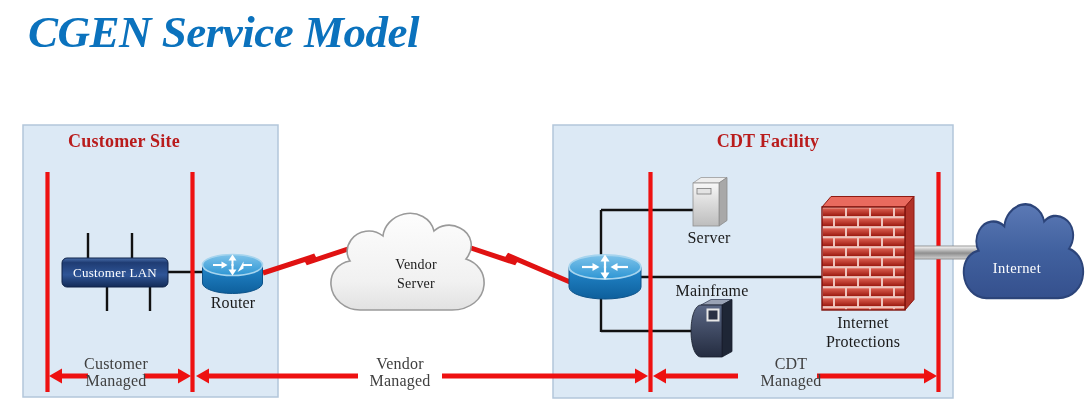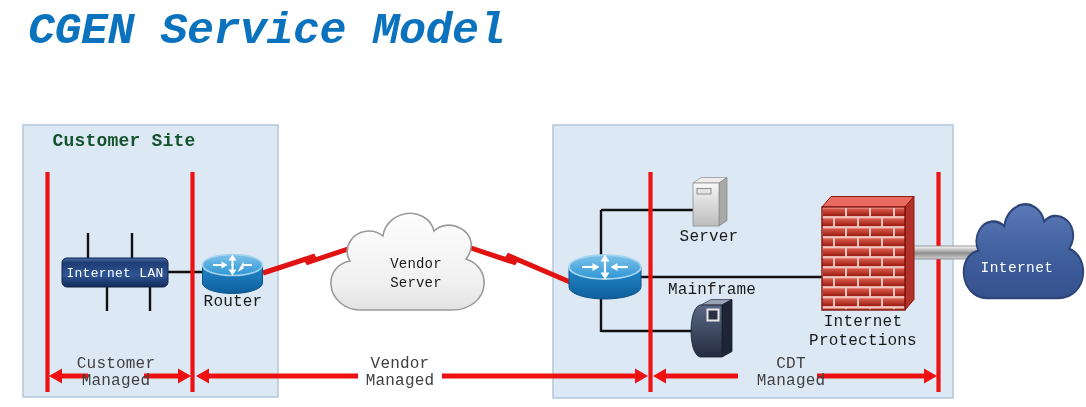--- a/index.html
+++ b/index.html
@@ -1,32 +1,32 @@
 <!DOCTYPE html>
 <html><head>
 <meta charset="utf-8">
 <style>
   html,body{margin:0;padding:0;background:#fff;}
   #stage{
     position:relative;width:1086px;height:407px;background:#ffffff;overflow:hidden;
-    font-family:Liberation Mono, monospace;
+    font-family:Liberation Serif, serif;
   }
   #diagram-svg{position:absolute;left:0;top:0;}
   .lbl{
     position:absolute;transform:translateX(-50%);text-align:center;
     font-size:16px;line-height:17px;color:#1a1a1a;white-space:nowrap;letter-spacing:.2px;
   }
   .lbl.two{line-height:19px;}
   .red{color:#404040;line-height:16.5px;text-align:center;}
   #page-title{
     position:absolute;left:28px;top:6px;font-size:45px;font-weight:bold;font-style:italic;
     color:#0b72bd;letter-spacing:-.5px;white-space:nowrap;
   }
   .box-title{
-    position:absolute;transform:translateX(-50%);font-size:18px;font-weight:bold;color:#14532d;
+    position:absolute;transform:translateX(-50%);font-size:18px;font-weight:bold;color:#b91c1c;
     white-space:nowrap;letter-spacing:.2px;
   }
   .lan-label{position:absolute;transform:translate(-50%,-50%);font-size:13px;color:#fff;white-space:nowrap;letter-spacing:.3px;}
   .inet-label{position:absolute;transform:translateX(-50%);font-size:14.5px;color:#fff;white-space:nowrap;letter-spacing:.4px;}
 </style>
 </head>
 <body>
 
 <div id="stage">
 
@@ -181,22 +181,23 @@
           <line x1="664" y1="376" x2="738" y2="376"></line>
         <line x1="817" y1="376" x2="926" y2="376"></line>
           <polygon points="937,376 924,368.5 924,383.5" stroke="none"></polygon>
       </g>
     </g>
   </svg>
 
   <div id="page-title">CGEN Service Model</div>
 
   <div class="box-title" style="left:124px;top:131px;">Customer Site</div>
-
-  <div class="lan-label" style="left:115px;top:273px;">Internet LAN</div>
+  <div class="box-title" style="left:768px;top:131px;">CDT Facility</div>
+
+  <div class="lan-label" style="left:115px;top:273px;">Customer LAN</div>
 
   <div class="lbl" style="left:233px;top:294px;text-align:center;">Router</div>
 
   <div class="lbl two" style="left:416px;top:255px;font-size:14px;">
     <div>Vendor</div>
     <div>Server</div>
   </div>
 
   <div class="lbl" style="left:709px;top:229px;">Server</div>
   <div class="lbl" style="left:712px;top:282px;">Mainframe</div>

